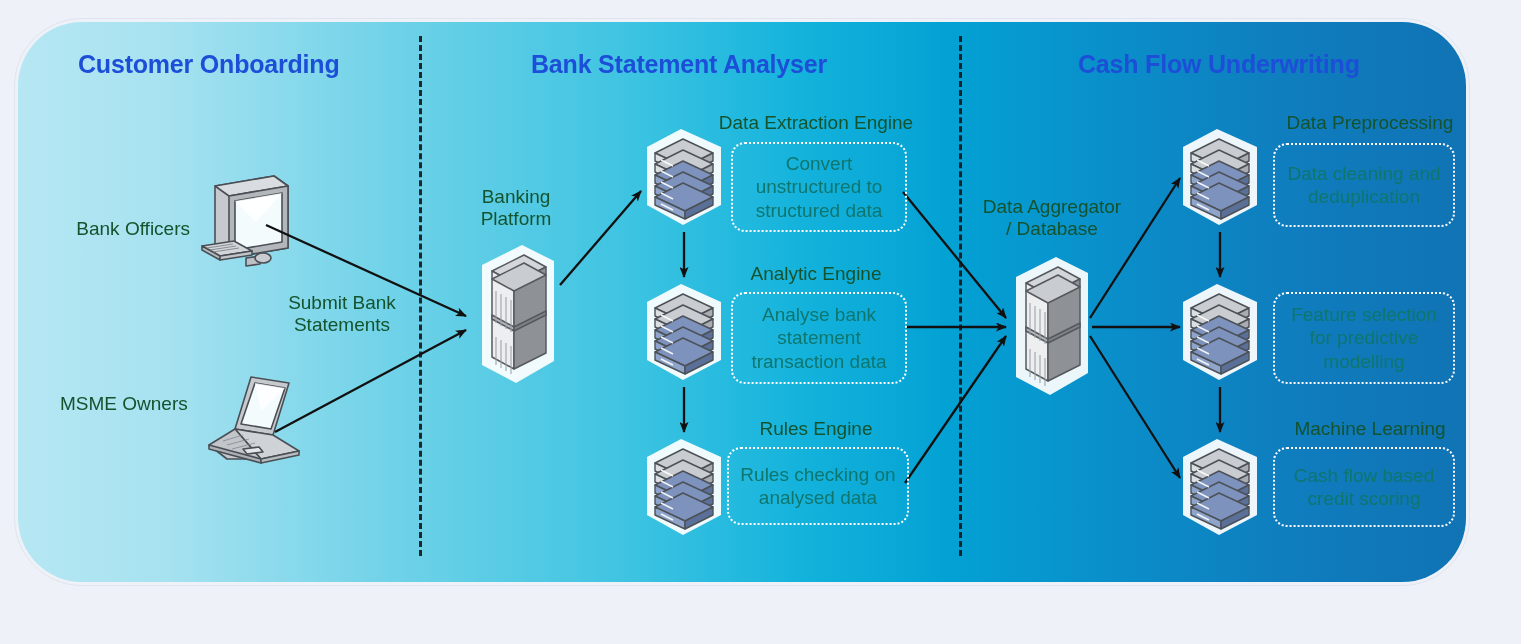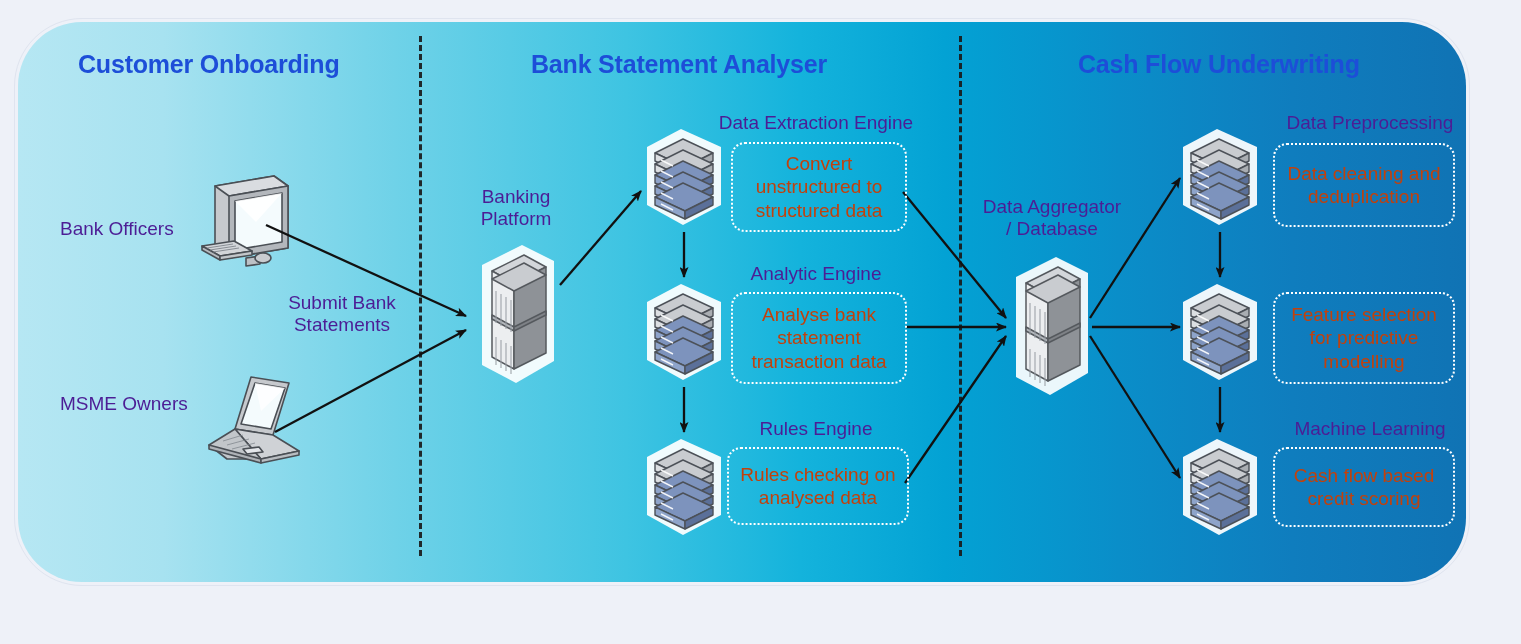--- a/index.html
+++ b/index.html
@@ -61,36 +61,36 @@
     top: 36px;
     width: 0;
     height: 520px;
     border-left: 3px dashed #1a1a1a;
     opacity: 0.92;
   }
 
   .node-label {
     position: absolute;
     font-size: 19px;
-    color: #4c1d95;
+    color: #14532d;
     text-align: center;
     line-height: 1.18;
     white-space: pre-line;
   }
 
   .dashed-box {
     position: absolute;
     border: 2.5px dotted #ffffff;
     border-radius: 14px;
     display: flex;
     align-items: center;
     justify-content: center;
     text-align: center;
     font-size: 19px;
-    color: #c2410c;
+    color: #0f766e;
     line-height: 1.22;
     padding: 4px 6px;
     box-sizing: border-box;
     white-space: pre-line;
   }
 
   svg.overlay {
     position: absolute;
     left: 0;
     top: 0;
@@ -383,21 +383,21 @@
       <path d="M1092 327 L1180 327"></path>
 
       <path d="M1090 336 L1180 478"></path>
 
       <path d="M1220 232 L1220 277"></path>
 
       <path d="M1220 387 L1220 432"></path>
     </g>
   </svg>
 
-  <div class="node-label" style="left:60px; top:218px; width:130px; text-align:left;">Bank Officers</div>
+  <div class="node-label" style="left:60px; top:218px; width:130px; text-align:right;">Bank Officers</div>
   <div class="node-label" style="left:60px; top:393px; width:140px; text-align:left;">MSME Owners</div>
 
   <div class="node-label" style="left:262px; top:292px; width:160px;">Submit Bank
 Statements</div>
 
   <div class="node-label" style="left:456px; top:186px; width:120px;">Banking
 Platform</div>
 
   <div class="node-label" style="left:706px; top:112px; width:220px;">Data Extraction Engine</div>
   <div class="dashed-box" style="left:731px; top:142px; width:176px; height:90px;">Convert

